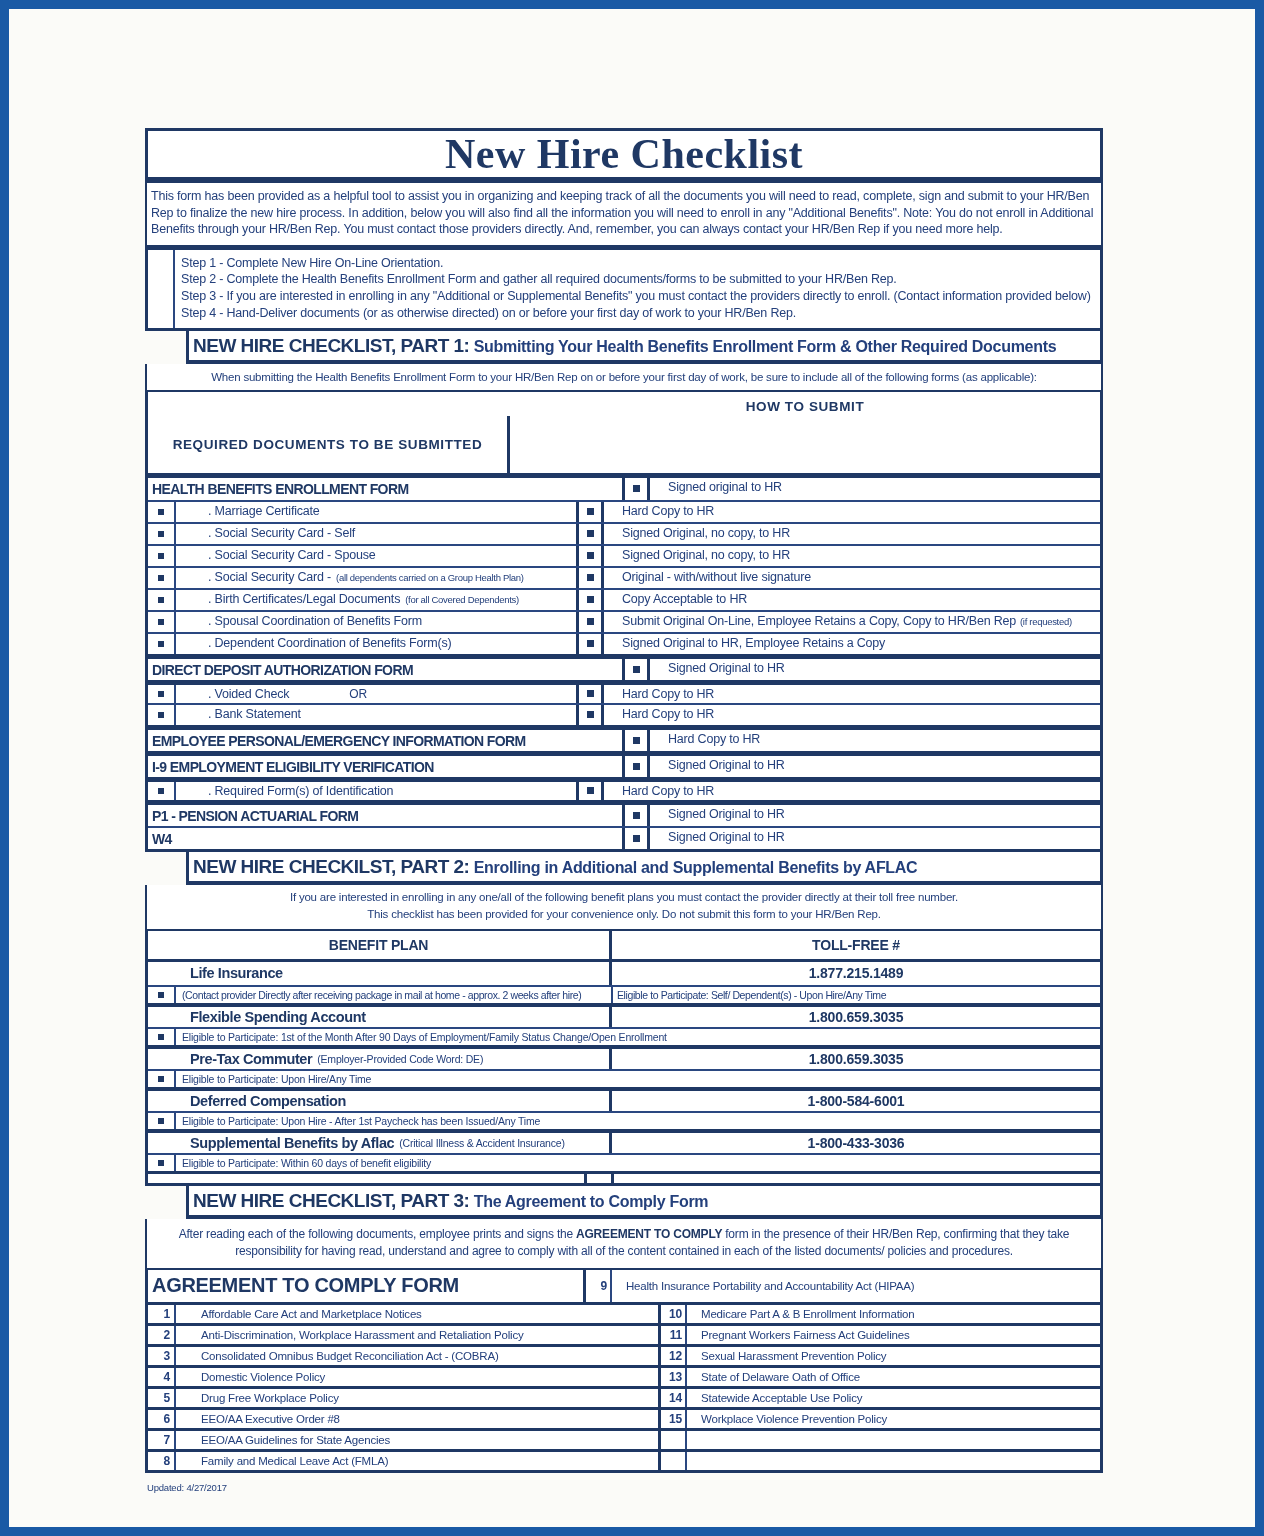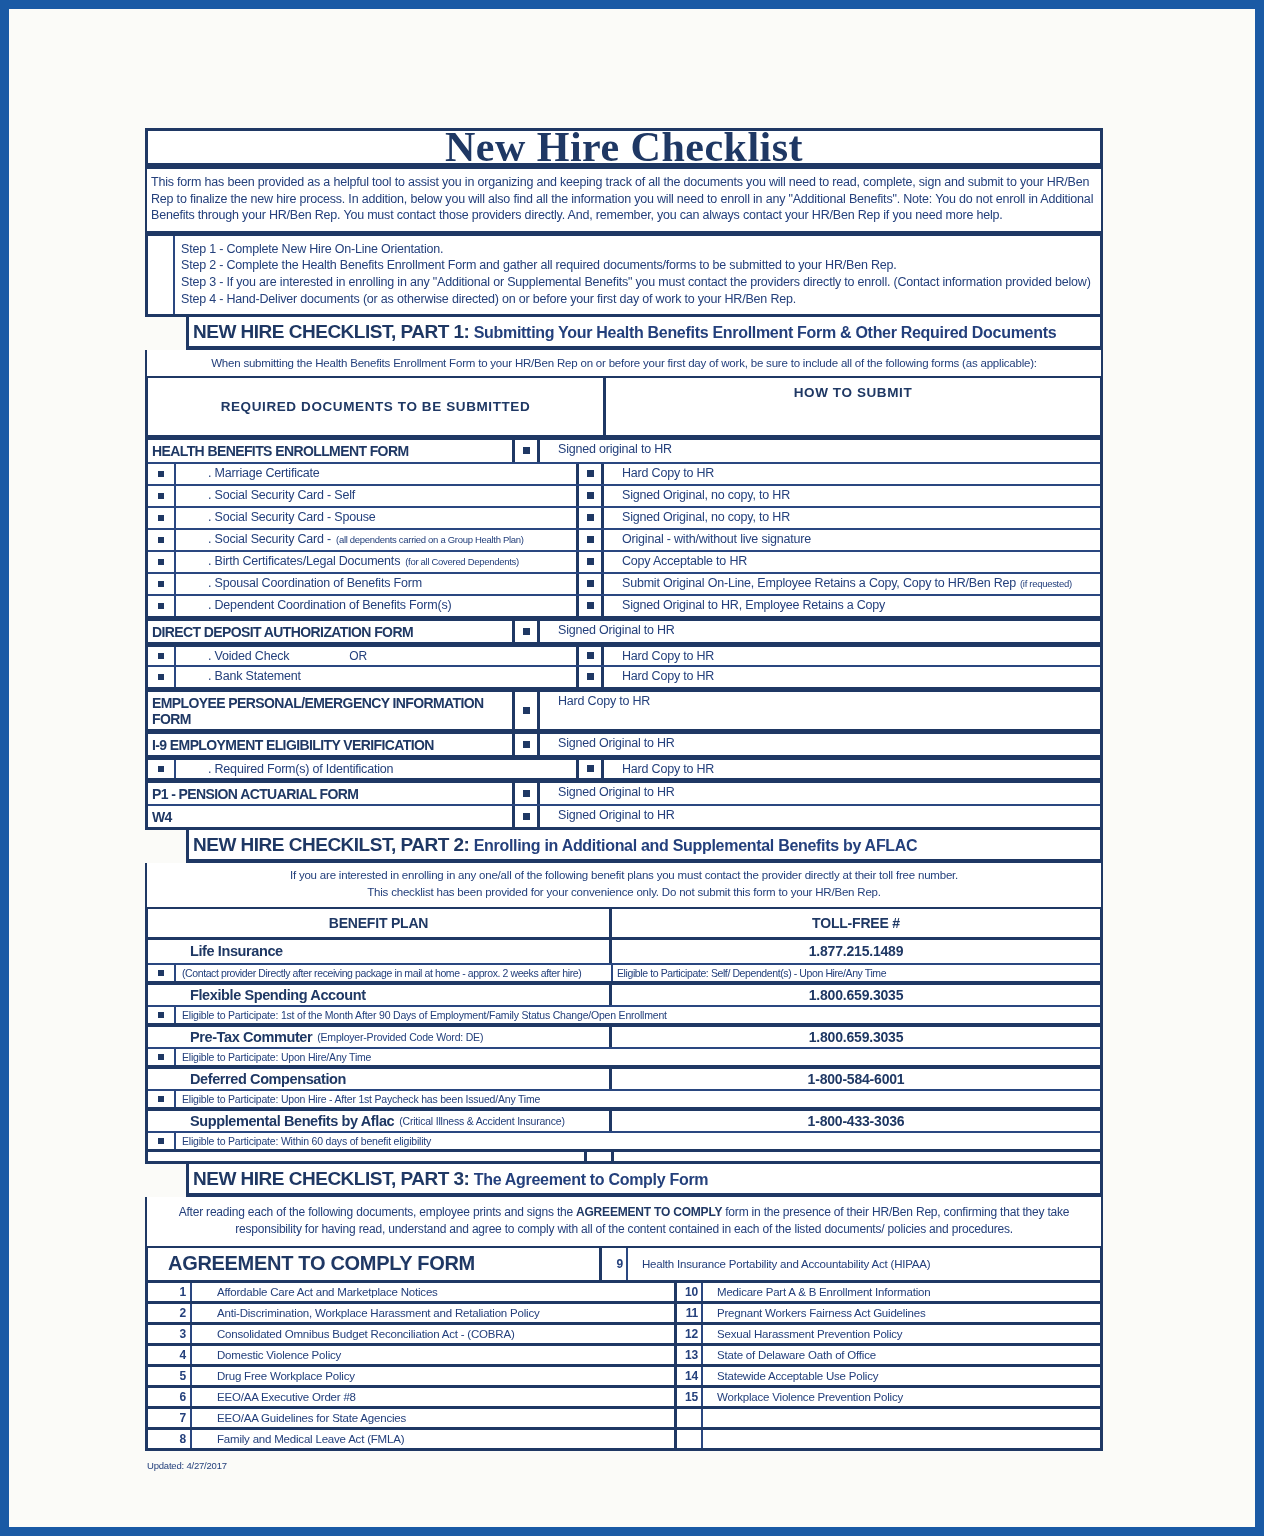--- a/index.html
+++ b/index.html
@@ -8,21 +8,21 @@
     --line:#2a4780;
     --txt:#24407c;
   }
   *{box-sizing:border-box;margin:0;padding:0;}
   html,body{width:1264px;height:1536px;overflow:hidden;}
   body{font-family:"Liberation Sans",sans-serif;background:var(--frame);}
   .frame{position:absolute;inset:0;background:#fbfbf8;border:9px solid var(--frame);}
   .doc{position:absolute;left:136px;top:119px;width:958px;color:var(--txt);letter-spacing:-0.2px;}
 
   
-  .title-box{height:41px;background:#fff;border:3px solid var(--navy);border-bottom-width:6px;
+  .title-box{height:55px;background:#fff;border:3px solid var(--navy);border-bottom-width:6px;
     display:flex;align-items:center;justify-content:center;}
   .title-box h1{font-family:"Liberation Serif",serif;font-weight:bold;font-size:42px;color:var(--navy);letter-spacing:0.5px;}
 
   
   .intro-box{background:#fff;border:2px solid var(--navy);border-top:none;border-bottom-width:5px;
     padding:5px 6px 7px 4px;font-size:12.5px;line-height:16.5px;min-height:61px;}
 
   
   .steps-box{background:#fff;border:3px solid var(--navy);border-top:none;display:flex;min-height:76px;}
   .steps-gutter{width:27px;flex:none;border-right:2px solid var(--line);}
@@ -33,32 +33,32 @@
     padding:4px 6px 3px 4px;min-height:31px;margin-left:41px;}
   .ph-prefix{font-weight:bold;font-size:19px;color:var(--navy);letter-spacing:-0.5px;}
   .ph-rest{font-weight:bold;font-size:16px;color:var(--txt);letter-spacing:-0.3px;}
 
   .note-row{background:#fff;border:2px solid var(--navy);border-top:none;text-align:center;
     font-size:11.5px;padding:7px 10px;min-height:28px;}
 
   
   .cols-header{background:#fff;display:flex;border:3px solid var(--navy);border-top:none;border-bottom-width:5px;
     font-weight:bold;font-size:13.5px;color:var(--navy);letter-spacing:0.6px;}
-  .cols-header .c1{width:458px;flex:none;border-right:3px solid var(--navy);text-align:center;padding:21px 0;}
+  .cols-header .c1{width:362px;flex:none;border-right:3px solid var(--navy);text-align:center;padding:21px 0;margin-top:24px;}
   .cols-header .c2{flex:1;text-align:center;padding:7px 0;border-radius:11px;}
 
   
   .p1table{background:#fff;border:3px solid var(--navy);border-top:none;}
   .p1row{display:flex;align-items:stretch;min-height:22px;}
   .p1row.thin{border-top:2px solid var(--line);}
   .p1row.thick{border-top:5px solid var(--navy);}
   .lead-cell{width:28px;flex:none;border-right:2px solid var(--line);display:flex;align-items:center;justify-content:center;}
   .sq{width:7px;height:7px;background:var(--navy);display:inline-block;flex:none;}
   .sq.s{width:6px;height:6px;}
-  .form-cell{width:364px;flex:none;padding:3px 4px 2px 4px;display:flex;align-items:center;}
+  .form-cell{width:474px;flex:none;padding:3px 4px 2px 4px;display:flex;align-items:center;}
   .sub-cell{width:400px;flex:none;padding:2px 4px 2px 32px;display:flex;align-items:baseline;gap:5px;}
   .form-name{font-weight:bold;font-size:14px;color:var(--navy);letter-spacing:-0.6px;}
   .doc-text{font-size:12.5px;}
   .tiny{font-size:9.5px;letter-spacing:-0.3px;}
   .or-gap{font-size:12px;margin-left:55px;}
   .bullet-cell{width:28px;flex:none;border-left:3px solid var(--navy);border-right:3px solid var(--navy);
     display:flex;align-items:center;justify-content:center;}
   .submit-cell{flex:1;padding:2px 4px 2px 18px;display:flex;align-items:baseline;gap:4px;}
   .submit-text{font-size:12.5px;}
 
@@ -84,21 +84,21 @@
   .gap-row{height:12px;border-top:3px solid var(--navy);position:relative;}
   .gap-row::before,.gap-row::after{content:"";position:absolute;top:0;bottom:0;width:3px;background:var(--navy);}
   .gap-row::before{left:436px;}
   .gap-row::after{left:463px;}
 
   
   .p3note{background:#fff;border:2px solid var(--navy);border-top:none;text-align:center;
     font-size:12px;line-height:17.5px;padding:7px 28px;min-height:50px;}
   .p3note b{margin:16px 3px;color:var(--navy);}
   .p3table{background:#fff;border:3px solid var(--navy);border-top:none;}
-  .p3row{display:flex;align-items:stretch;min-height:21px;border-top:3px solid var(--navy);font-size:11.5px;padding-left:16px;}
+  .p3row{display:flex;align-items:stretch;min-height:21px;border-top:3px solid var(--navy);font-size:11.5px;}
   .p3row.first{border-top:none;}
   .l-num{width:28px;flex:none;border-right:2px solid var(--line);display:flex;align-items:center;justify-content:flex-end;
     padding-right:4px;font-weight:bold;font-size:12px;}
   .l-text{width:485px;flex:none;border-right:3px solid var(--navy);padding:2px 4px 2px 25px;display:flex;align-items:center;text-align:right;}
   .l-half{width:438px;flex:none;border-right:3px solid var(--navy);padding:4px 4px 4px 4px;display:flex;align-items:center;}
   .p3title{font-weight:bold;font-size:20px;color:var(--navy);letter-spacing:-0.3px;}
   .r-num{width:26px;flex:none;border-right:2px solid var(--line);display:flex;align-items:center;justify-content:flex-end;
     padding-right:3px;font-weight:bold;font-size:12px;}
   .r-text{flex:1;padding:2px 4px 2px 14px;display:flex;align-items:center;}
   .p3row.title-row{min-height:32px;}

